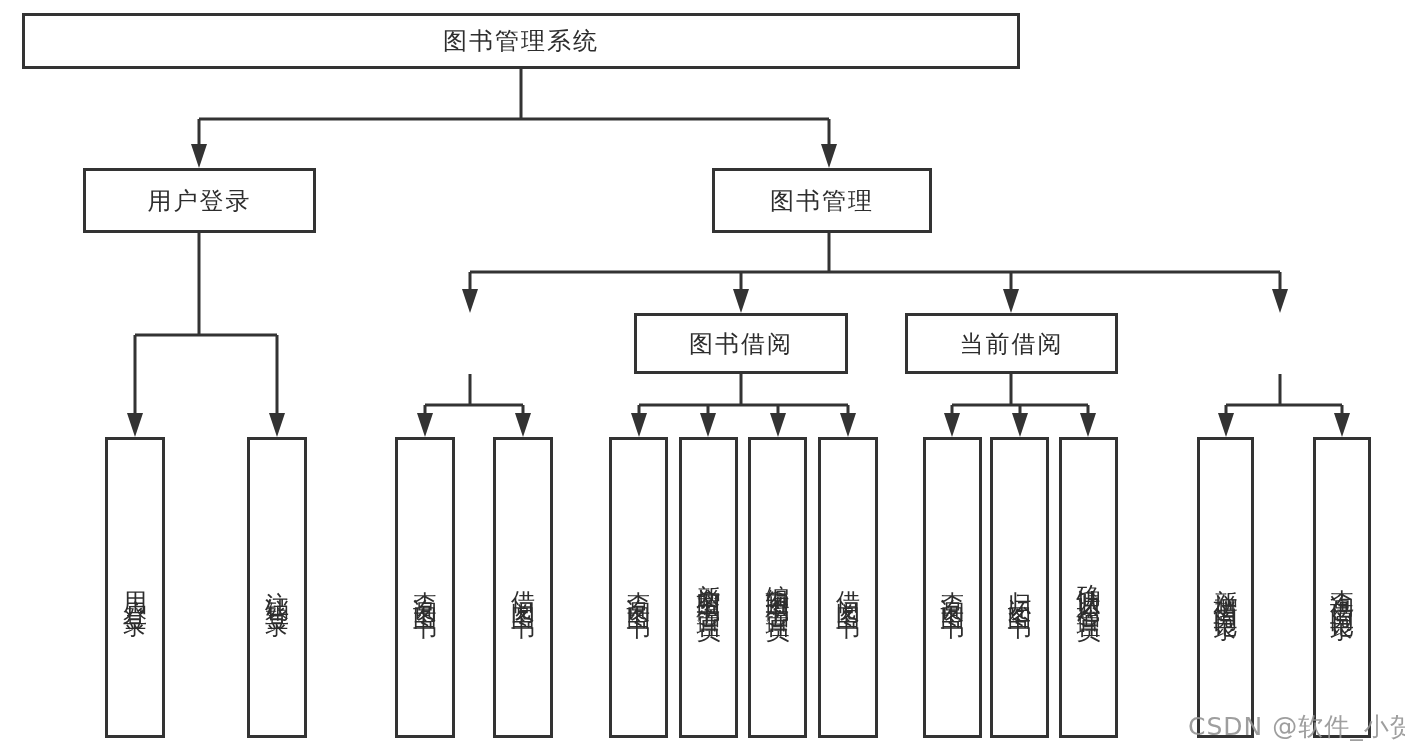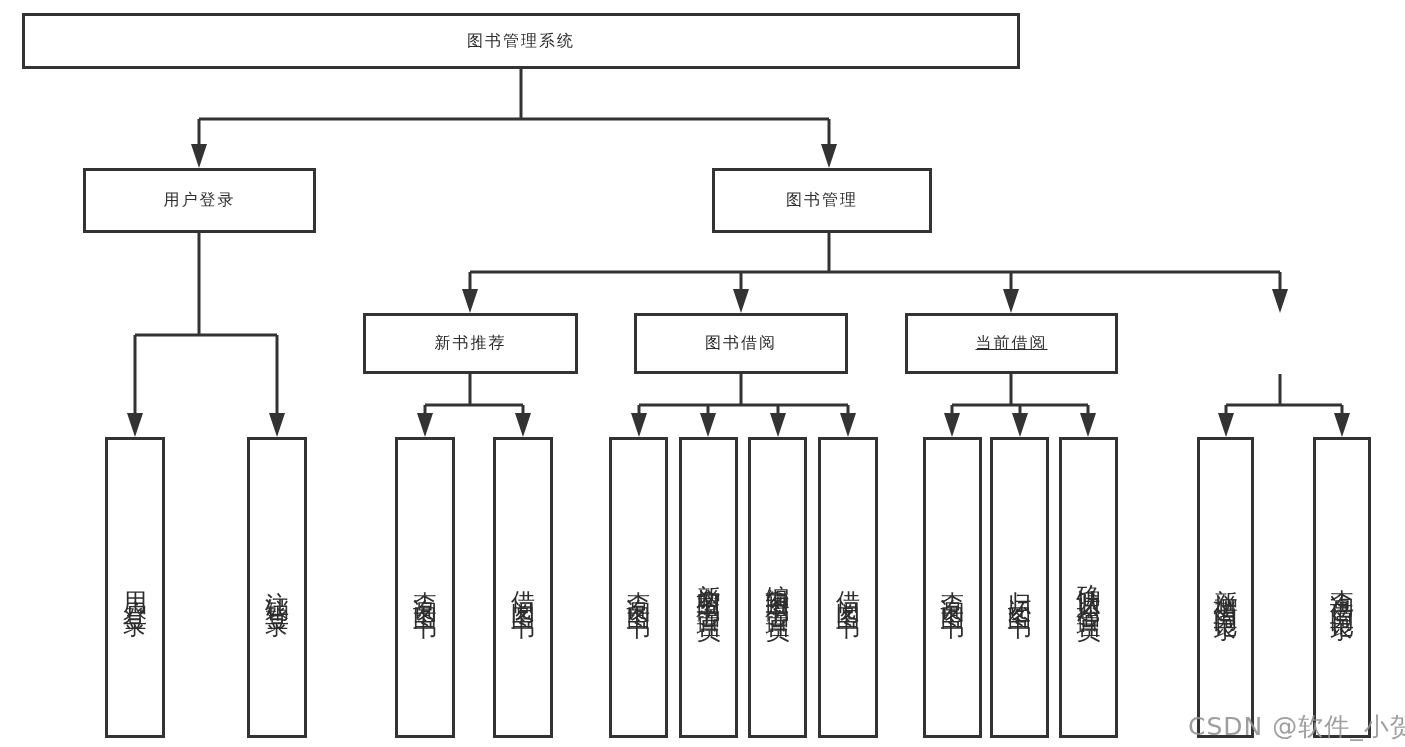--- a/index.html
+++ b/index.html
@@ -18,21 +18,21 @@
   }
   .node {
     position: absolute;
     box-sizing: border-box;
     border: 3px solid #333333;
     background: #ffffff;
     display: flex;
     align-items: center;
     justify-content: center;
     color: #2d2d2d;
-    font-size: 16px;
+    font-size: 24px;
     text-align: center;
     z-index: 2;
   }
   .hbox { letter-spacing: 2px; white-space: nowrap; }
   .vbox {
     writing-mode: vertical-rl;
     text-orientation: mixed;
     letter-spacing: 8px;
     line-height: 1;
     font-size: 24px;
@@ -91,23 +91,22 @@
       <polygon points="1218,413 1234,413 1226,437"></polygon>
       <polygon points="1334,413 1350,413 1342,437"></polygon>
     </g>
   </svg>
 
   <div class="node hbox" style="left:22px; top:13px; width:998px; height:56px;">图书管理系统</div>
 
   <div class="node hbox" style="left:83px; top:168px; width:233px; height:65px;">用户登录</div>
   <div class="node hbox" style="left:712px; top:168px; width:220px; height:65px;">图书管理</div>
 
-  <div class="node hbox" style="left:363px; top:313px; width:215px; height:61px;">新书推荐</div>
   <div class="node hbox" style="left:634px; top:313px; width:214px; height:61px;">图书借阅</div>
-  <div class="node hbox" style="left:905px; top:313px; width:213px; height:61px;text-decoration:underline;">当前借阅</div>
+  <div class="node hbox" style="left:905px; top:313px; width:213px; height:61px;">当前借阅</div>
 
   <div class="node vbox" style="left:105px; top:437px; width:60px; height:301px;">用户登录</div>
   <div class="node vbox" style="left:247px; top:437px; width:60px; height:301px;">注销登录</div>
 
   <div class="node vbox" style="left:395px; top:437px; width:60px; height:301px;">查询图书</div>
   <div class="node vbox" style="left:493px; top:437px; width:60px; height:301px;">借阅图书</div>
 
   <div class="node vbox" style="left:609px; top:437px; width:59px; height:301px;">查询图书</div>
   <div class="node vbox" style="left:679px; top:437px; width:59px; height:301px; letter-spacing:5px;">新增图书（管理员）</div>
   <div class="node vbox" style="left:748px; top:437px; width:59px; height:301px; letter-spacing:5px;">编辑图书（管理员）</div>

